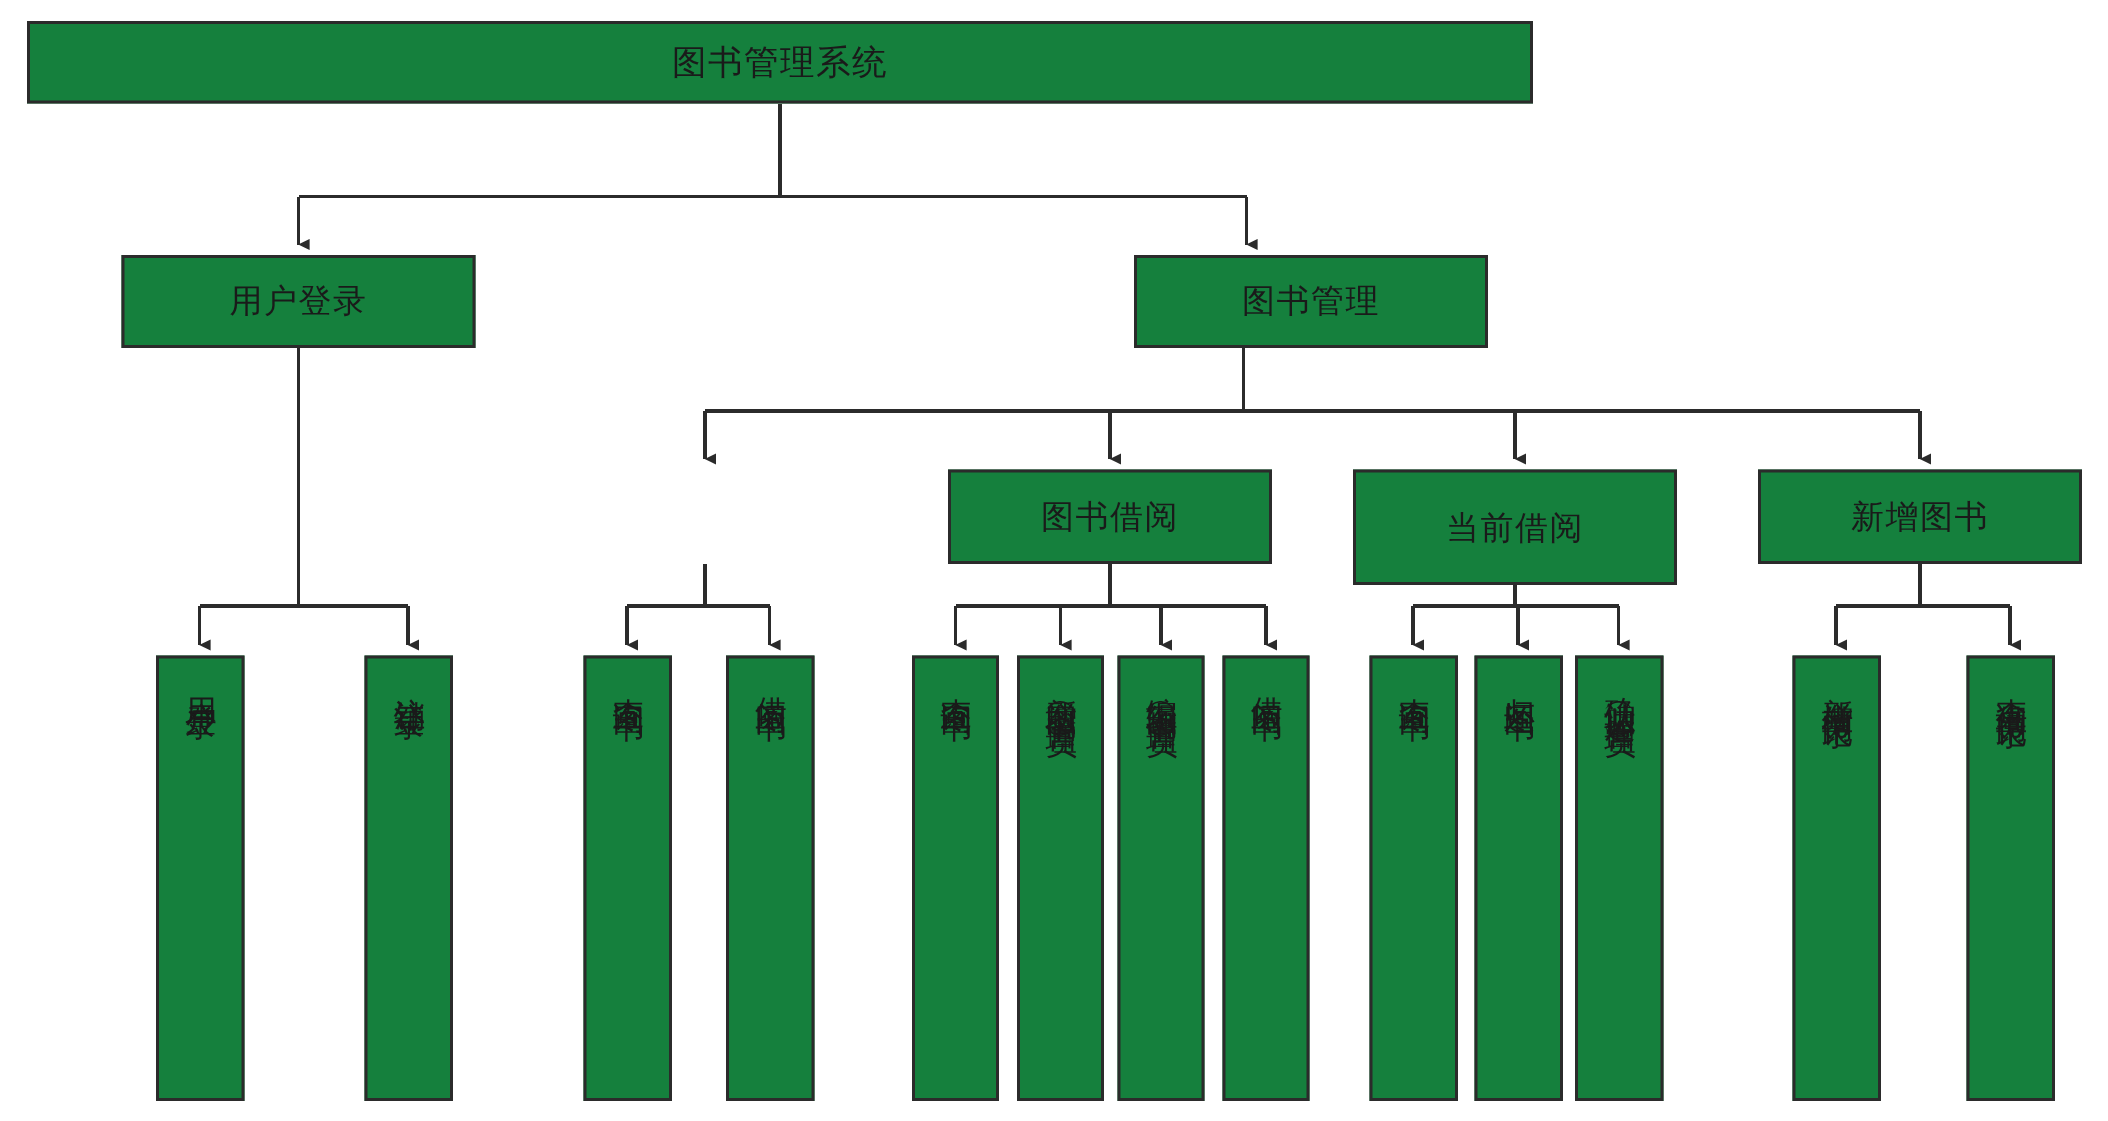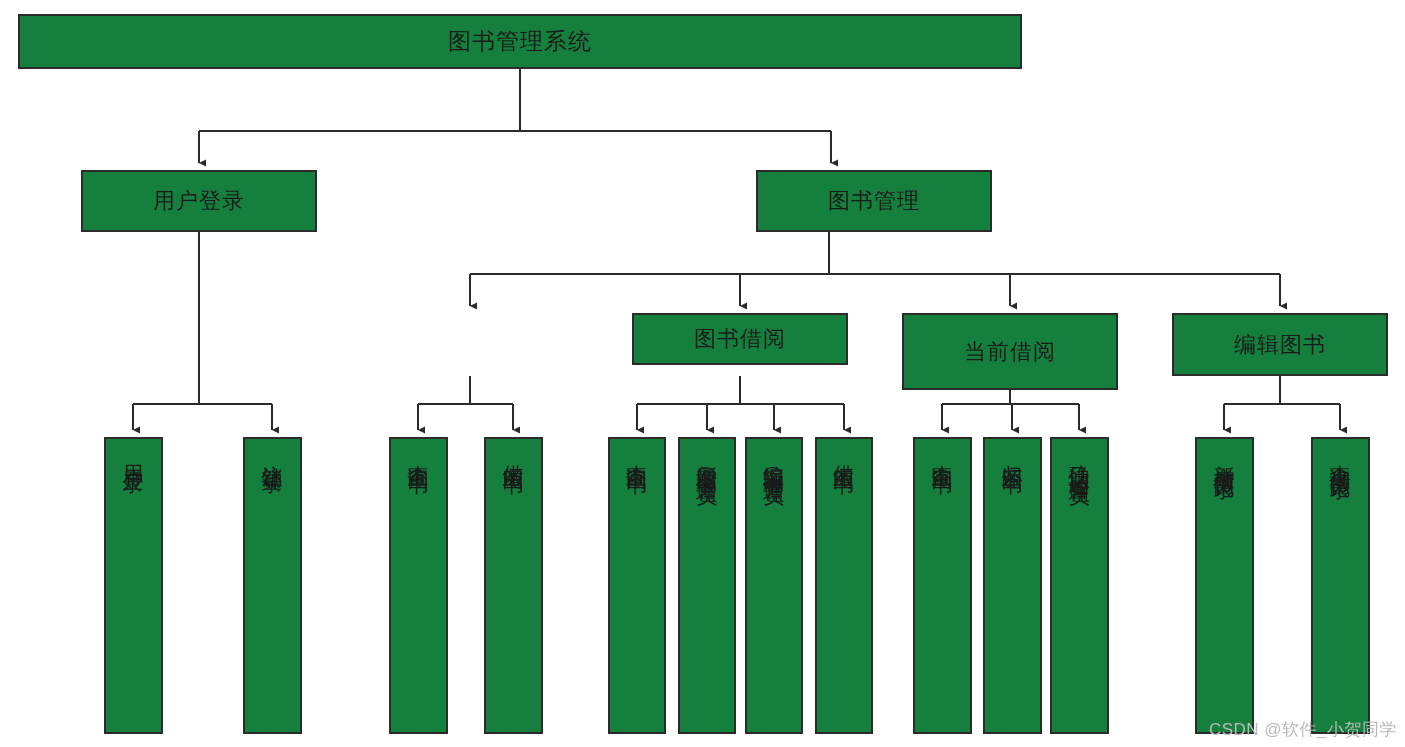--- a/index.html
+++ b/index.html
@@ -130,28 +130,28 @@
     <span class="node-label">图书管理系统</span>
   </div>
 
   <div class="node-box" style="left:81px; top:170px; width:236px; height:62px;">
     <span class="node-label">用户登录</span>
   </div>
   <div class="node-box" style="left:711px; top:170px; width:236px; height:62px;margin-left:45px;">
     <span class="node-label">图书管理</span>
   </div>
 
-  <div class="node-box" style="left:632px; top:313px; width:216px; height:52px;">
+  <div class="node-box" style="left:632px; top:313px; width:216px; height:63px;">
     <span class="node-label">图书借阅</span>
   </div>
   <div class="node-box" style="left:902px; top:313px; width:216px; height:77px;">
     <span class="node-label">当前借阅</span>
   </div>
   <div class="node-box" style="left:1172px; top:313px; width:216px; height:63px;">
-    <span class="node-label">编辑图书</span>
+    <span class="node-label">新增图书</span>
   </div>
 
   <div class="node-box leaf" style="left:104px; top:437px; width:59px; height:297px;">
     <span class="node-label">用户登录</span>
   </div>
   <div class="node-box leaf" style="left:243px; top:437px; width:59px; height:297px;">
     <span class="node-label">注销登录</span>
   </div>
   <div class="node-box leaf" style="left:389px; top:437px; width:59px; height:297px;">
     <span class="node-label">查询图书</span>
@@ -180,14 +180,13 @@
   <div class="node-box leaf" style="left:1050px; top:437px; width:59px; height:297px;">
     <span class="node-label">确认归还（管理员）</span>
   </div>
   <div class="node-box leaf" style="left:1195px; top:437px; width:59px; height:297px;">
     <span class="node-label">新增借阅记录</span>
   </div>
   <div class="node-box leaf" style="left:1311px; top:437px; width:59px; height:297px;">
     <span class="node-label">查询借阅记录</span>
   </div>
 
-  <div class="watermark">CSDN @软件_小贺同学</div>
 </div>
 
 </body></html>

